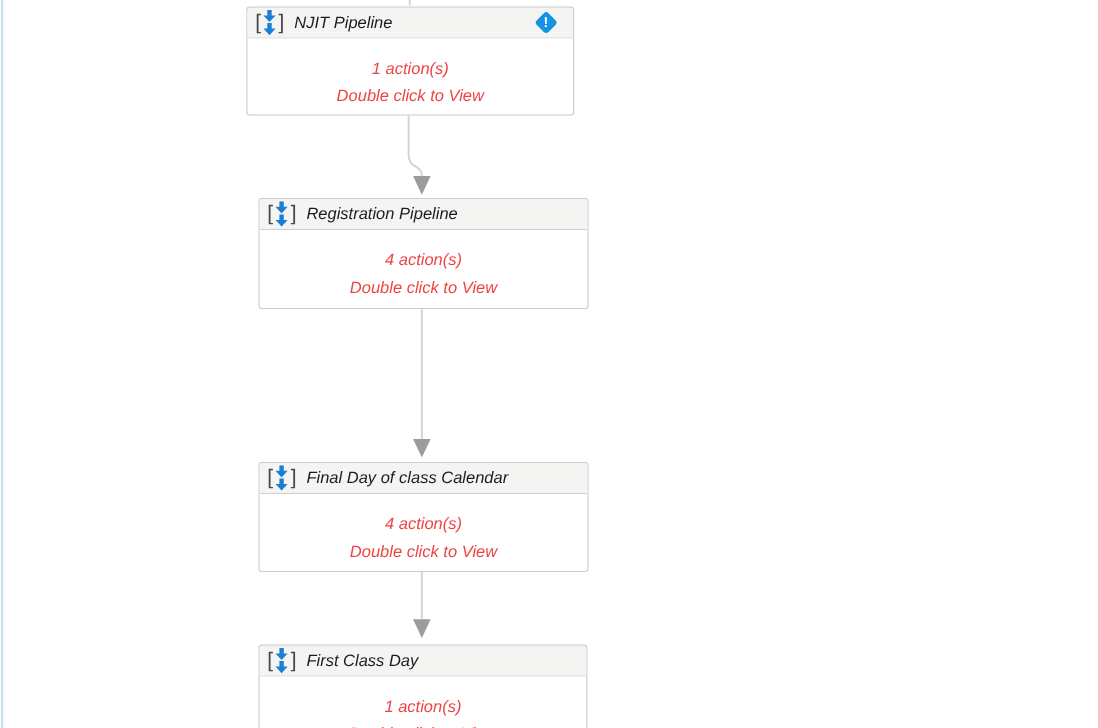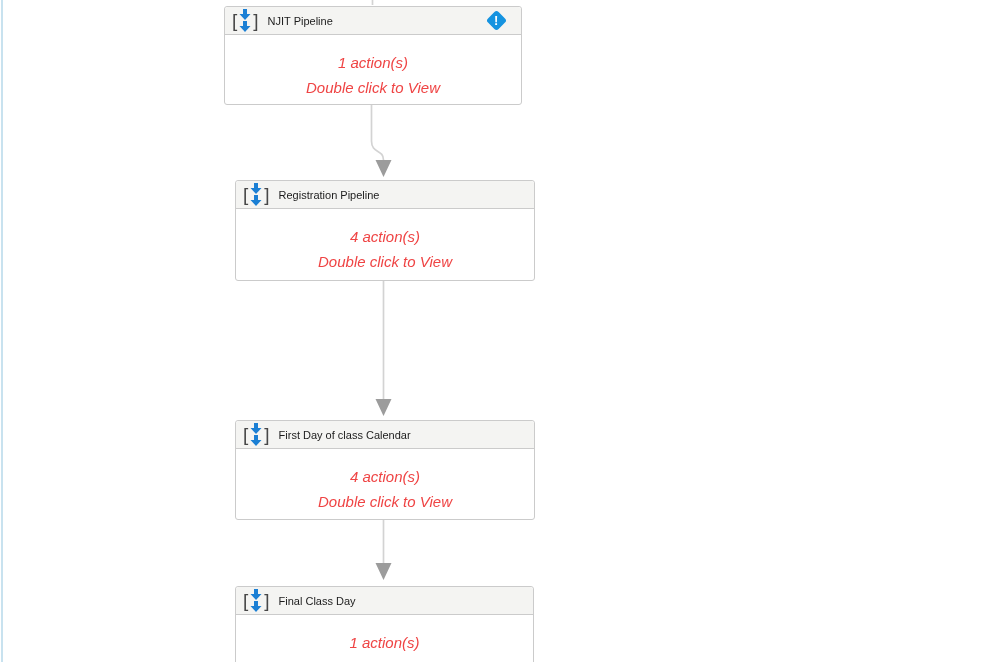--- a/index.html
+++ b/index.html
@@ -41,23 +41,24 @@
   }
   .bracket {
     color: #474747;
     font-size: 19px;
     line-height: 24px;
     font-weight: 400;
   }
   .dbl-arrow { margin: 0 1px; display: block; }
   .node-title {
     margin-left: 9px;
-    font-size: 11px;
+    font-size: 15px;
     color: #1c1c1c;
     white-space: nowrap;
+    font-style: italic;
   }
   .alert-diamond {
     margin-left: auto;
     margin-right: 9px;
     width: 15px; height: 15px;
     background: #1593e0;
     border-radius: 3px;
     transform: rotate(45deg);
     display: flex;
     align-items: center;
@@ -131,36 +132,36 @@
         </div>
       </div>
       <div class="node" style="left: 235px; top: 420px; width: 300px; height: 100px;">
         <div class="node-header">
           <span class="bracket">[</span>
           <svg width="14" height="24" viewBox="0 0 14 24" class="dbl-arrow">
             <path d="M5,0 h4 v5 h3.5 L7,11 L1.5,5 H5 Z" fill="#1b7fd4" transform="translate(0,0)"></path>
             <path d="M5,0 h4 v5 h3.5 L7,11 L1.5,5 H5 Z" fill="#1b7fd4" transform="translate(0,12)"></path>
           </svg>
           <span class="bracket">]</span>
-          <span class="node-title">First Day of class Calendar</span>
+          <span class="node-title">Final Day of class Calendar</span>
         </div>
         <div class="node-body">
           <div class="body-line">4 action(s)</div>
           <div class="body-line">Double click to View</div>
         </div>
       </div>
       <div class="node" style="left: 235px; top: 586px; width: 299px; height: 110px;">
         <div class="node-header">
           <span class="bracket">[</span>
           <svg width="14" height="24" viewBox="0 0 14 24" class="dbl-arrow">
             <path d="M5,0 h4 v5 h3.5 L7,11 L1.5,5 H5 Z" fill="#1b7fd4" transform="translate(0,0)"></path>
             <path d="M5,0 h4 v5 h3.5 L7,11 L1.5,5 H5 Z" fill="#1b7fd4" transform="translate(0,12)"></path>
           </svg>
           <span class="bracket">]</span>
-          <span class="node-title">Final Class Day</span>
+          <span class="node-title">First Class Day</span>
         </div>
         <div class="node-body">
           <div class="body-line">1 action(s)</div>
           <div class="body-line">Double click to View</div>
         </div>
       </div>
     </div>
 </div>
 
 </body></html>

